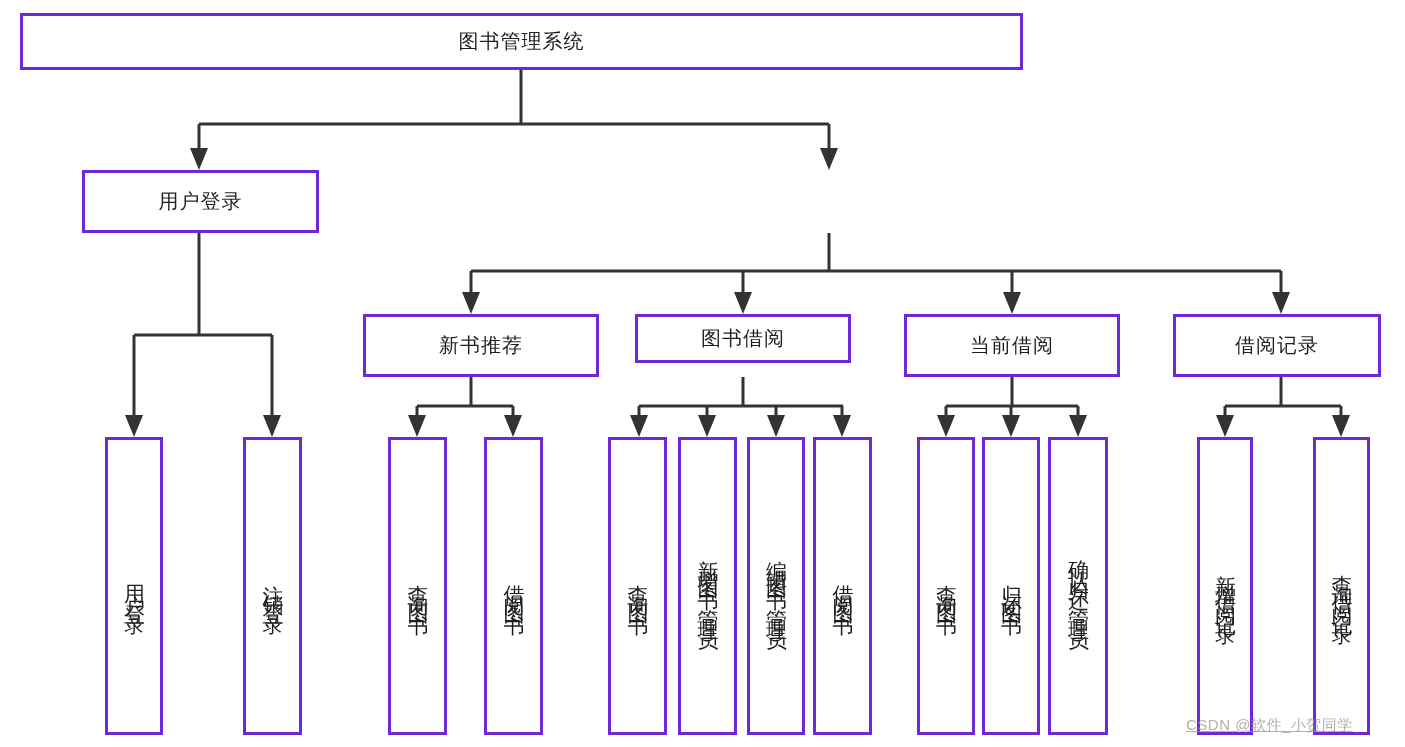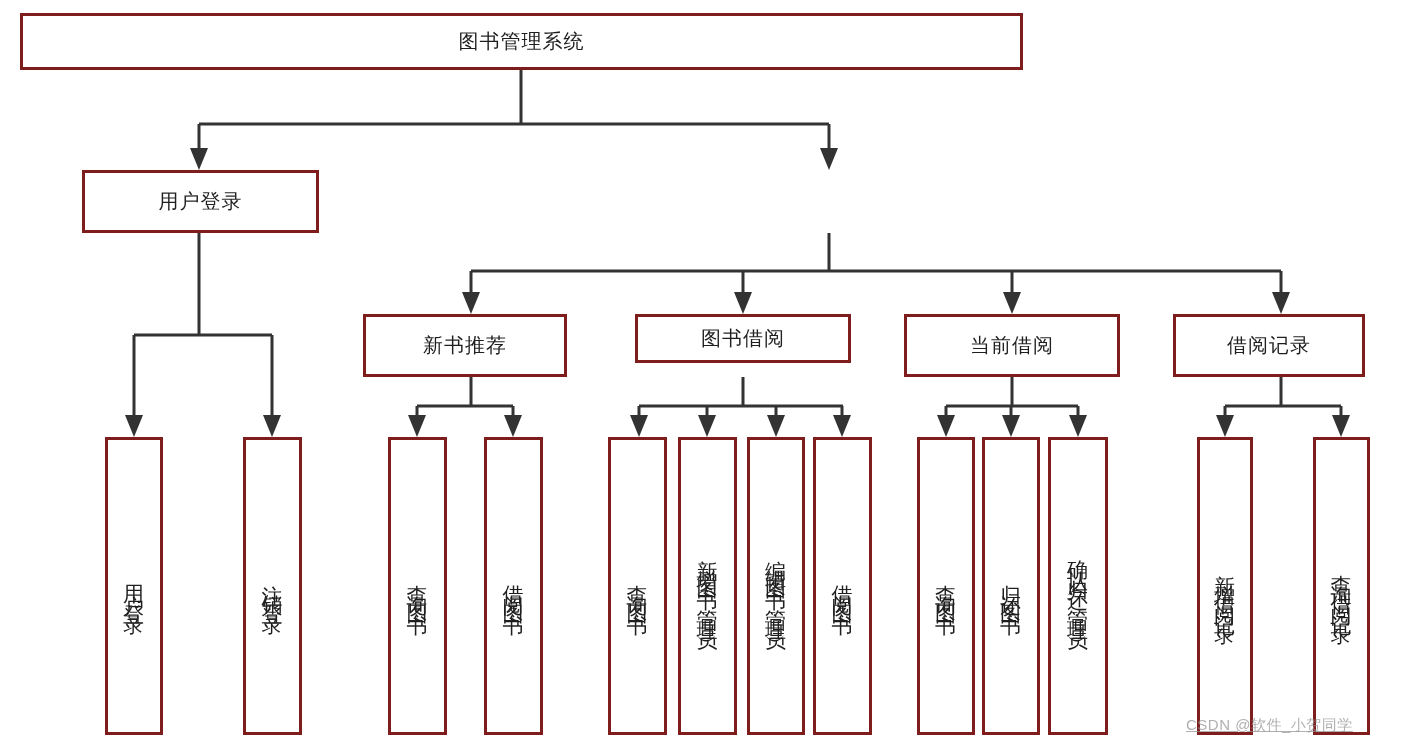--- a/index.html
+++ b/index.html
@@ -7,30 +7,31 @@
     position:relative;
     width:1405px;height:747px;
     background:#ffffff;
     font-family:"Liberation Sans","DejaVu Sans",sans-serif;
     overflow:hidden;
   }
   svg.connectors{position:absolute;left:0;top:0;z-index:1;}
   .box{
     position:absolute;
     box-sizing:border-box;
-    border:3px solid #7f1d1d;
+    border:3px solid #6d28d9;
     background:#ffffff;
     display:flex;
     align-items:center;
     justify-content:center;
     color:#1f1f1f;
     font-size:20px;
     letter-spacing:1px;
     z-index:2;
     text-align:center;
+    font-family:Liberation Serif, serif;
   }
   .vbox{
     writing-mode:vertical-rl;
     text-orientation:mixed;
     letter-spacing:10px;
     font-size:21px;
     line-height:1;
     padding-top:4px;
   }
   .watermark{
@@ -86,24 +87,24 @@
       <line x1="1078" y1="406" x2="1078" y2="415" marker-end="url(#arrow)"></line>
       <line x1="1225" y1="406" x2="1225" y2="415" marker-end="url(#arrow)"></line>
       <line x1="1341" y1="406" x2="1341" y2="415" marker-end="url(#arrow)"></line>
     </g>
   </svg>
 
   <div class="box" style="left:20px;top:13px;width:1003px;height:57px;">图书管理系统</div>
 
   <div class="box" style="left:82px;top:170px;width:237px;height:63px;">用户登录</div>
 
-  <div class="box" style="left:363px;top:314px;width:204px;height:63px;">新书推荐</div>
+  <div class="box" style="left:363px;top:314px;width:236px;height:63px;">新书推荐</div>
   <div class="box" style="left:635px;top:314px;width:216px;height:49px;">图书借阅</div>
   <div class="box" style="left:904px;top:314px;width:216px;height:63px;">当前借阅</div>
-  <div class="box" style="left:1173px;top:314px;width:192px;height:63px;">借阅记录</div>
+  <div class="box" style="left:1173px;top:314px;width:208px;height:63px;">借阅记录</div>
 
   <div class="box vbox" style="left:105px;top:437px;width:58px;height:298px;">用户登录</div>
   <div class="box vbox" style="left:243px;top:437px;width:59px;height:298px;">注销登录</div>
 
   <div class="box vbox" style="left:388px;top:437px;width:59px;height:298px;">查询图书</div>
   <div class="box vbox" style="left:484px;top:437px;width:59px;height:298px;">借阅图书</div>
 
   <div class="box vbox" style="left:608px;top:437px;width:59px;height:298px;">查询图书</div>
   <div class="box vbox" style="left:678px;top:437px;width:59px;height:298px;">新增图书（管理员）</div>
   <div class="box vbox" style="left:747px;top:437px;width:58px;height:298px;">编辑图书（管理员）</div>

